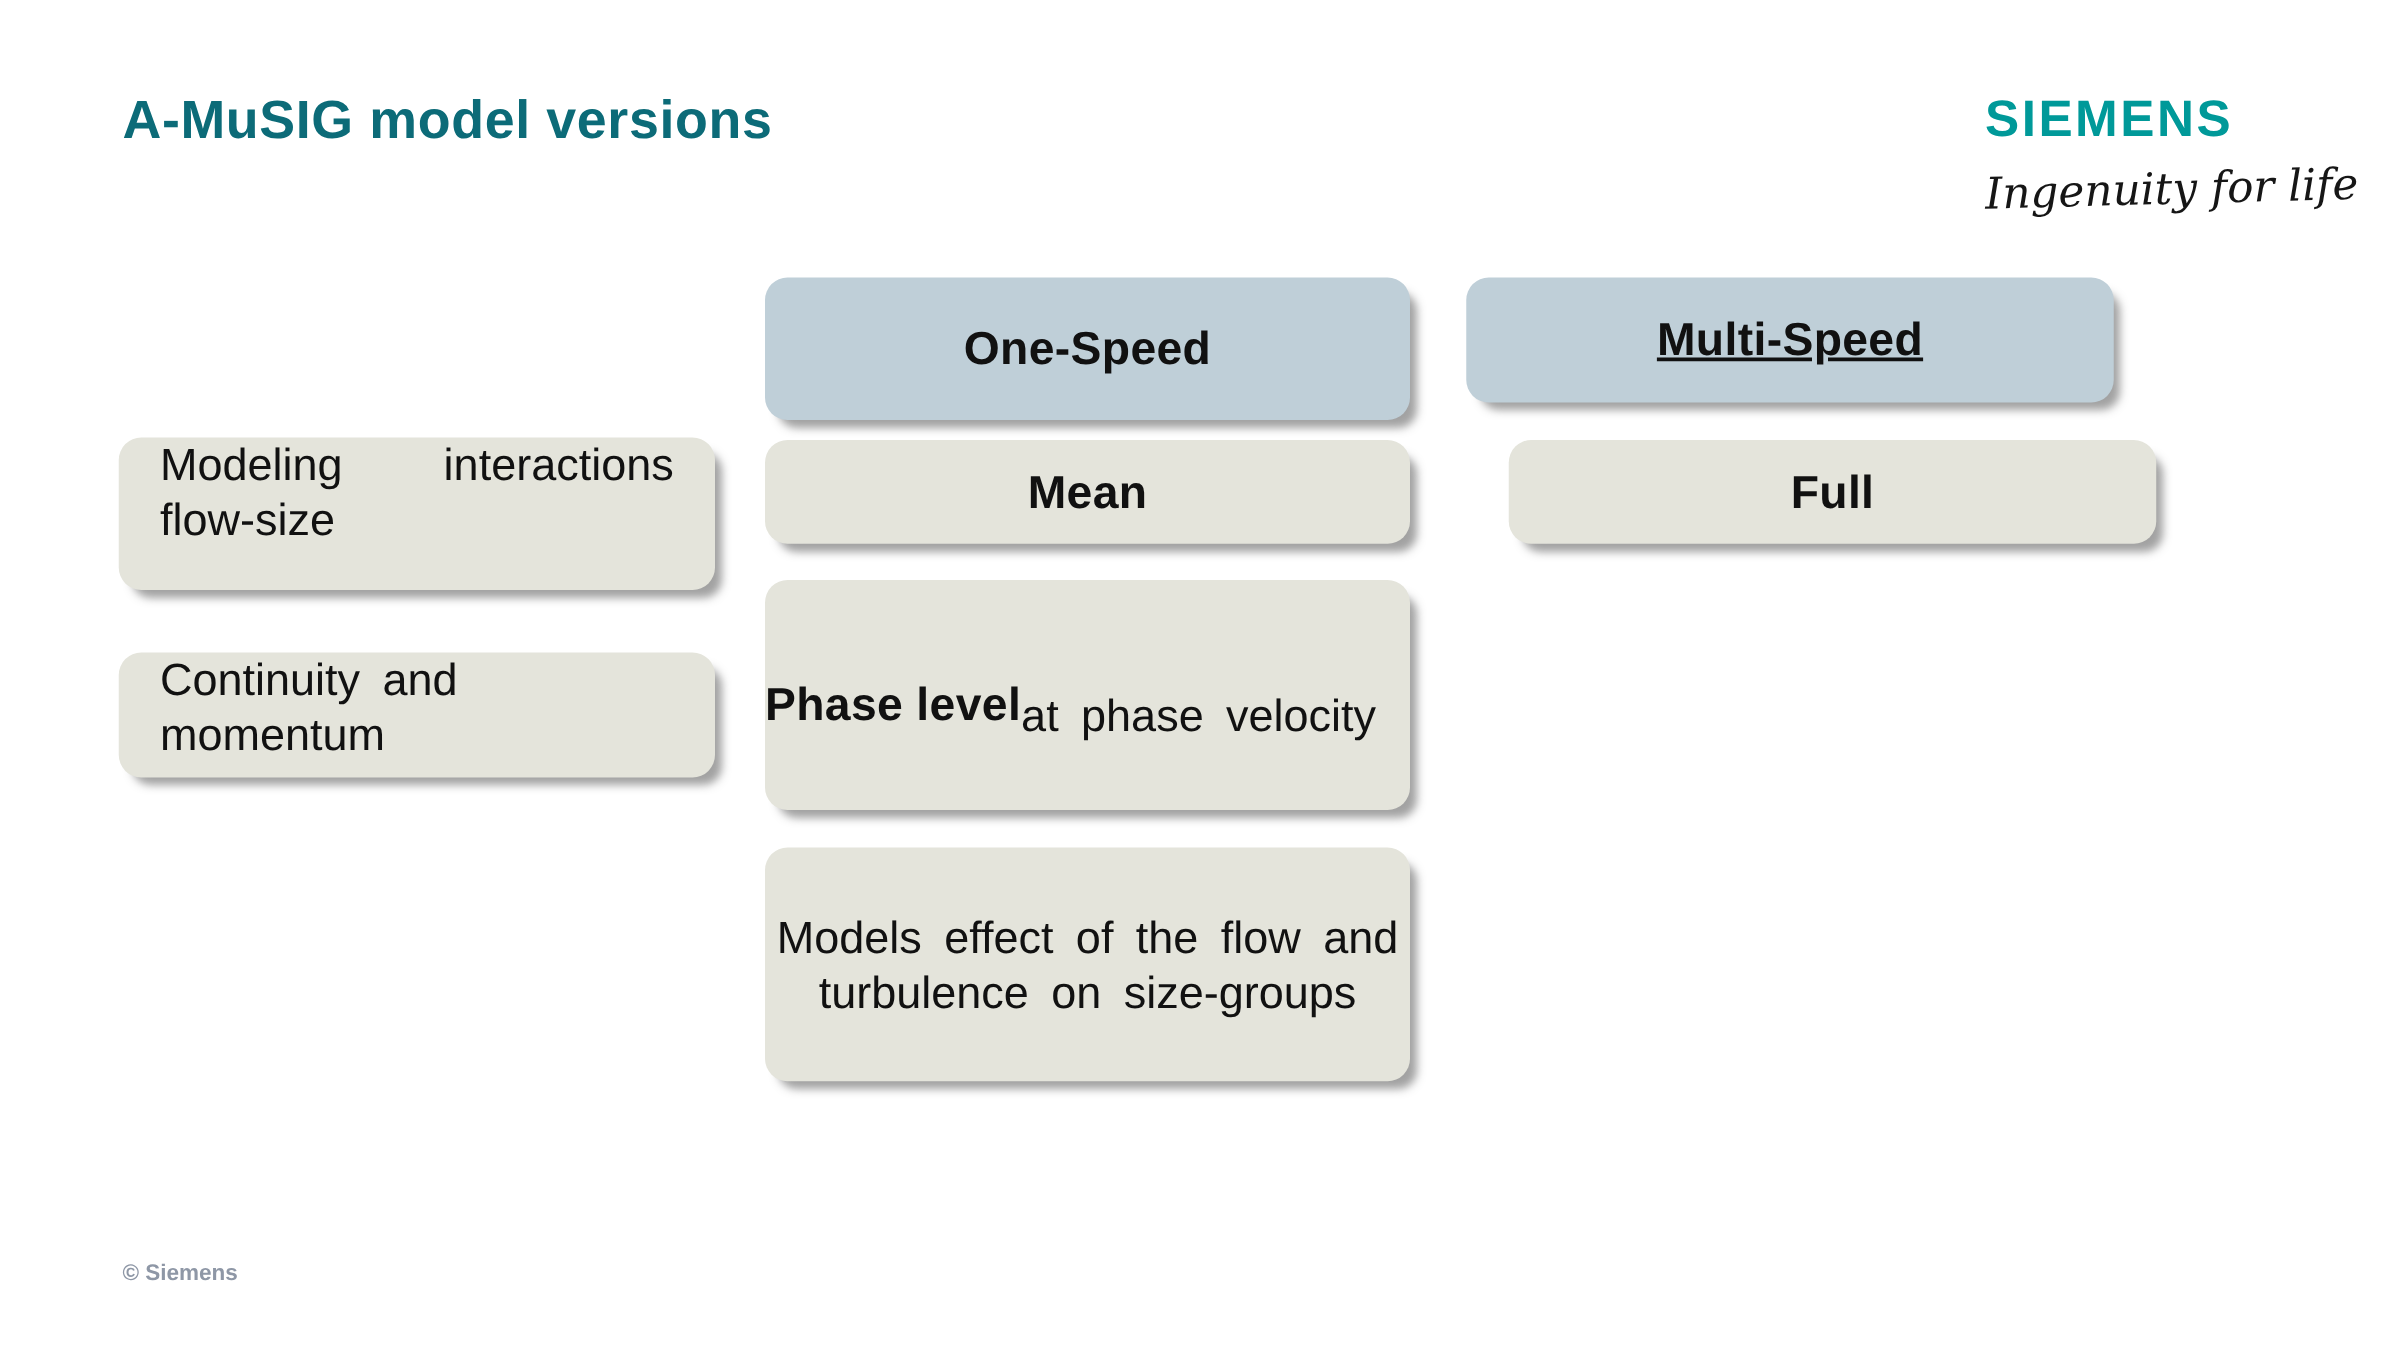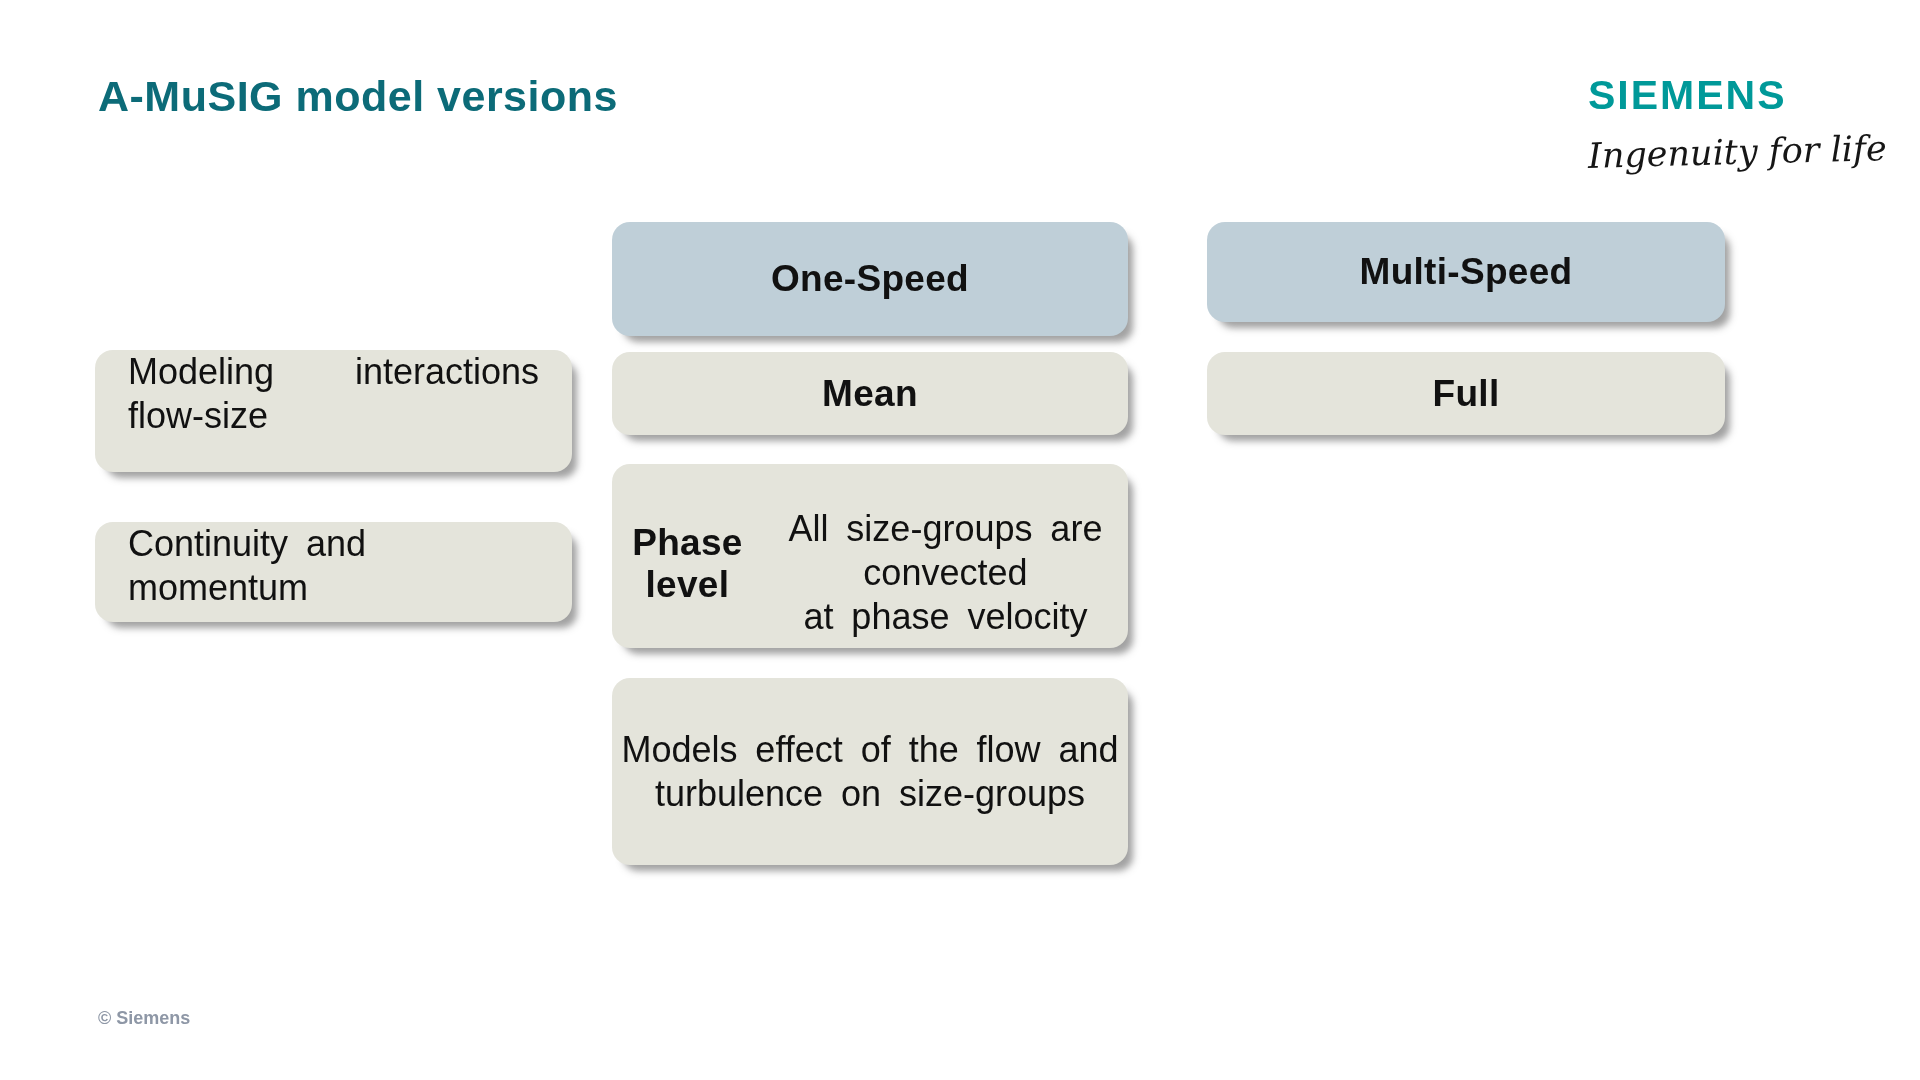--- a/index.html
+++ b/index.html
@@ -79,21 +79,21 @@
   }
 
   .left-box {
     display: flex;
     flex-direction: row;
     padding: 0 33px;
     text-align: left;
   }
 
   #box-one-speed   { left: 612px;  top: 222px; width: 516px; height: 114px; }
-  #box-multi-speed { left: 1207px; top: 222px; width: 518px; height: 100px; }
+  #box-multi-speed { left: 1173px; top: 222px; width: 518px; height: 100px; text-decoration: underline; }
   #box-mean        { left: 612px;  top: 352px; width: 516px; height: 83px; }
   #box-full        { left: 1207px; top: 352px; width: 518px; height: 83px; }
 
   #box-phase {
     left: 612px; top: 464px; width: 516px; height: 184px;
     display: flex; flex-direction: row; align-items: center;
     padding-top: 16px; text-align: center;
   }
   #box-phase .box-body { margin-top: 17px; }
 
@@ -142,21 +142,20 @@
     <span class="line">Continuity and momentum</span>
   </div>
 
   <div class="box gray center-flex" id="box-mean">
     <span class="box-heading">Mean</span>
   </div>
 
   <div class="box gray" id="box-phase">
     <span class="box-heading">Phase level</span>
     <span class="box-body">
-      <span class="line">All size-groups are convected</span>
       <span class="line">at phase velocity</span>
     </span>
   </div>
 
   <div class="box gray center-flex" id="box-models">
     <span class="box-body">
       <span class="line">Models effect of the flow and</span>
       <span class="line">turbulence on size-groups</span>
     </span>
   </div>

